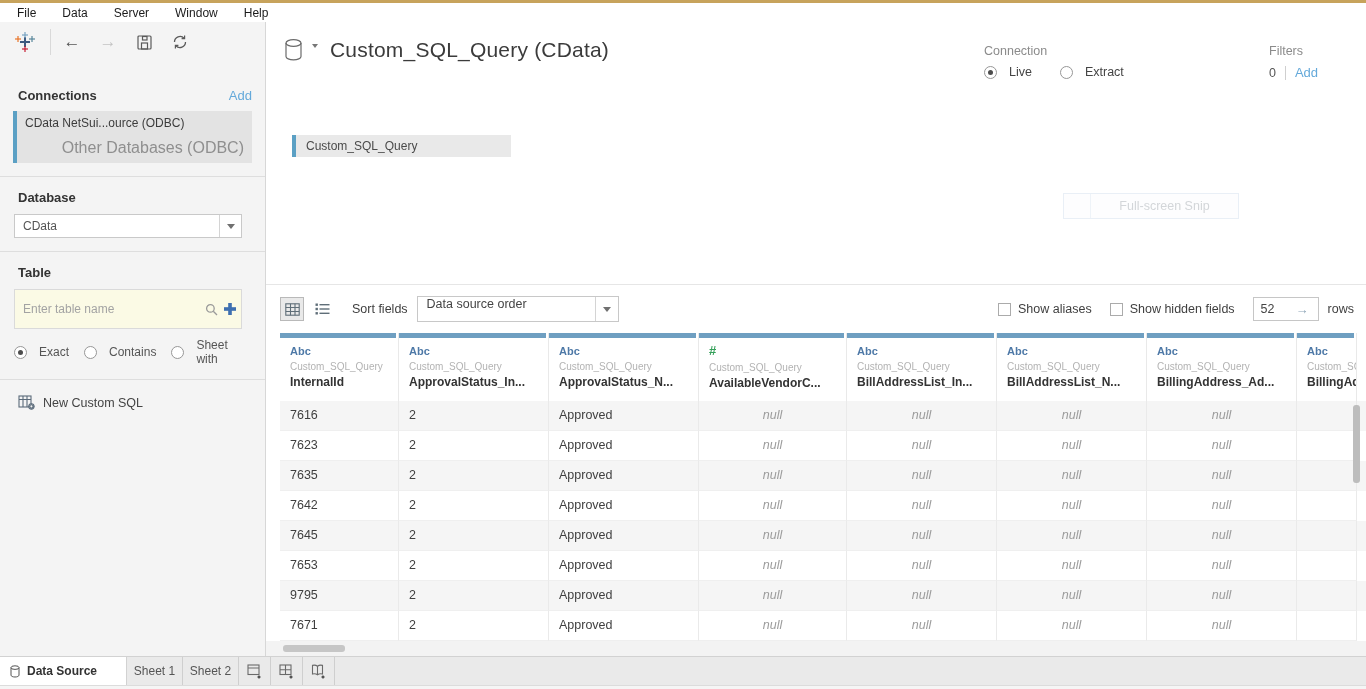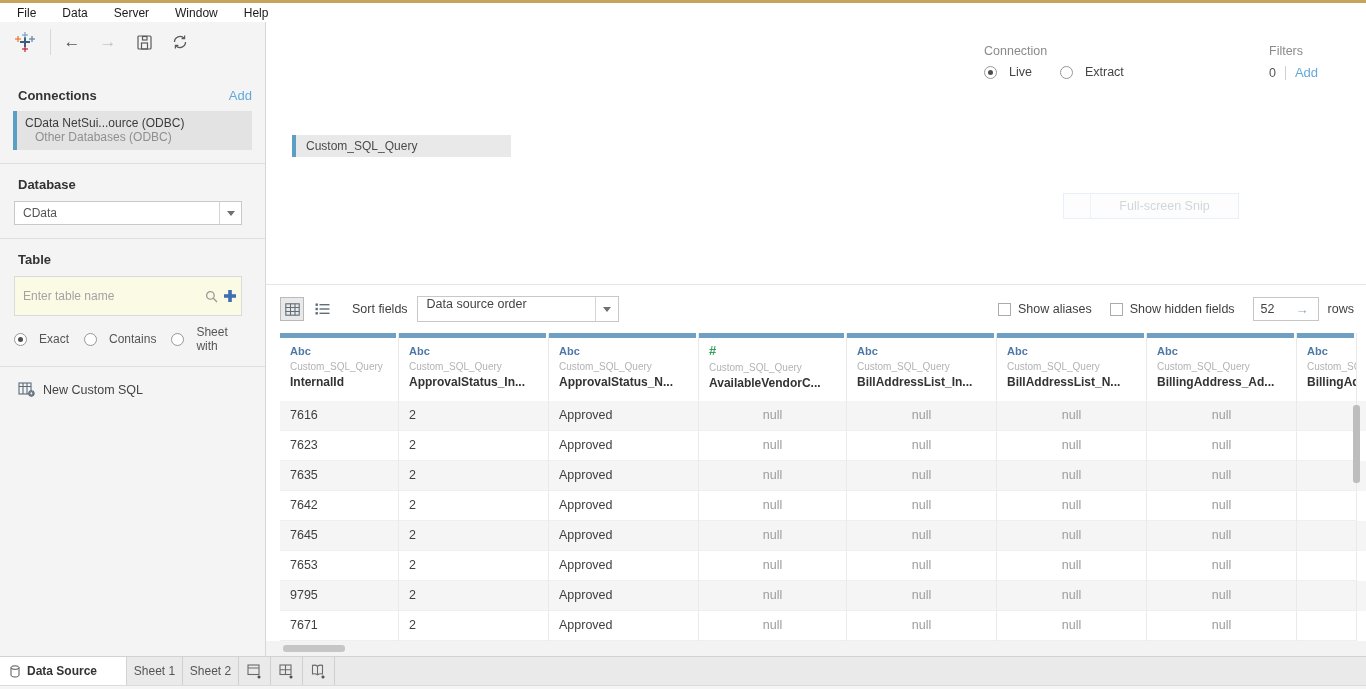--- a/index.html
+++ b/index.html
@@ -24,21 +24,21 @@
   .arrow-glyph.disabled { color:#c3c3c3; }
 
   .sec-head { margin:26px 13px 8px 18px; display:flex; justify-content:space-between;
     align-items:baseline; }
   .sec-title { font-weight:bold; font-size:13px; color:#333; }
   .link-blue { color:#64a9da; font-size:13px; cursor:pointer; }
 
   .conn-item { margin:0 13px; background:#e3e3e3; border-left:4px solid #5ba0c4;
     padding:5px 8px 6px; }
   .conn-name { font-size:12px; color:#3c3c3c; }
-  .conn-sub { font-size:12px; color:#8f8f8f; padding-left:10px; margin-top:0; }
+  .conn-sub { font-size:16px; color:#8f8f8f; padding-left:10px; margin-top:9px;text-align:right; }
 
   .divider { border-top:1px solid #dedede; margin-top:13px; }
   .side-label { font-weight:bold; font-size:13px; color:#333; margin:13px 18px 9px; }
 
   .select { margin:0 14px; width:228px; height:24px; background:#fff;
     border:1px solid #c9c9c9; display:flex; align-items:center; font-size:12px;
     color:#555; position:relative; padding-left:8px; }
   .select-arrow-box { position:absolute; right:0; top:0; width:22px; height:22px;
     border-left:1px solid #d4d4d4; display:flex; align-items:center; justify-content:center; }
   .caret-down { width:0; height:0; border-left:4px solid transparent;
@@ -119,21 +119,21 @@
   .col-type { font-size:11px; font-weight:bold; color:#4e79a7; margin:7px 0 0 10px; }
   .col-type.num { color:#35a05a; font-size:13px; margin-top:5px; }
   .col-table { font-size:10px; color:#b3b3b3; margin:4px 0 0 10px; white-space:nowrap; }
   .col-name { font-size:12px; font-weight:bold; color:#333; margin:3px 0 0 10px;
     white-space:nowrap; }
   .g-row { display:flex; height:30px; }
   .g-row.odd { background:#f5f5f5; }
   .g-cell { flex:none; border-right:1px solid #eaeaea; border-bottom:1px solid #efefef;
     font-size:12.5px; color:#3f3f3f; line-height:29px; padding-left:10px;
     white-space:nowrap; overflow:hidden; }
-  .g-cell.nullv { color:#9c9c9c; text-align:center; padding-left:0; }
+  .g-cell.nullv { font-style:italic; color:#9c9c9c; text-align:center; padding-left:0; }
   .v-scrollbar { position:absolute; right:6px; top:72px; width:7px; height:235px; }
   .v-thumb { width:7px; height:78px; background:#bdbdbd; border-radius:3px; }
   .h-scrollbar { height:15px; background:#f3f3f3; position:relative; }
   .h-thumb { position:absolute; left:17px; top:4px; width:62px; height:7px;
     background:#c6c6c6; border-radius:3px; }
 
   
   .tab-bar { height:29px; background:#eaeaea; border-top:1px solid #d2d2d2;
     display:flex; font-size:12px; align-items:stretch; }
   .tab-ds { width:127px; background:#fff; border-right:1px solid #d2d2d2;
@@ -271,20 +271,30 @@
           <circle cx="13.4" cy="11.4" r="1.6" fill="none"></circle>
           <path d="M13.4 8.4v1M13.4 13.4v1M10.4 11.4h1M15.4 11.4h1" stroke-width="1.3"></path>
         </svg>
       </span>
       <span>New Custom SQL</span>
     </div>
   </aside>
 
   <main>
     <div class="ds-header">
+      <div class="title-row">
+        <span style="display:inline-flex;">
+          <svg width="19" height="24" viewBox="0 0 19 24" fill="none" stroke="#6b6b6b" stroke-width="1.2">
+            <ellipse cx="9.5" cy="5" rx="7.5" ry="3.4"></ellipse>
+            <path d="M2 5v13.5c0 1.9 3.4 3.4 7.5 3.4s7.5-1.5 7.5-3.4V5"></path>
+          </svg>
+        </span>
+        <span class="db-caret"></span>
+        <span class="ds-title">Custom_SQL_Query (CData)</span>
+      </div>
       <div class="conn-block">
         <div class="blk-label">Connection</div>
         <div class="conn-opts" id="conn-radios">
             <span class="radio-opt">
               <span class="radio selected"></span>
               <span>Live</span>
             </span>
             <span class="radio-opt">
               <span class="radio"></span>
               <span>Extract</span>

